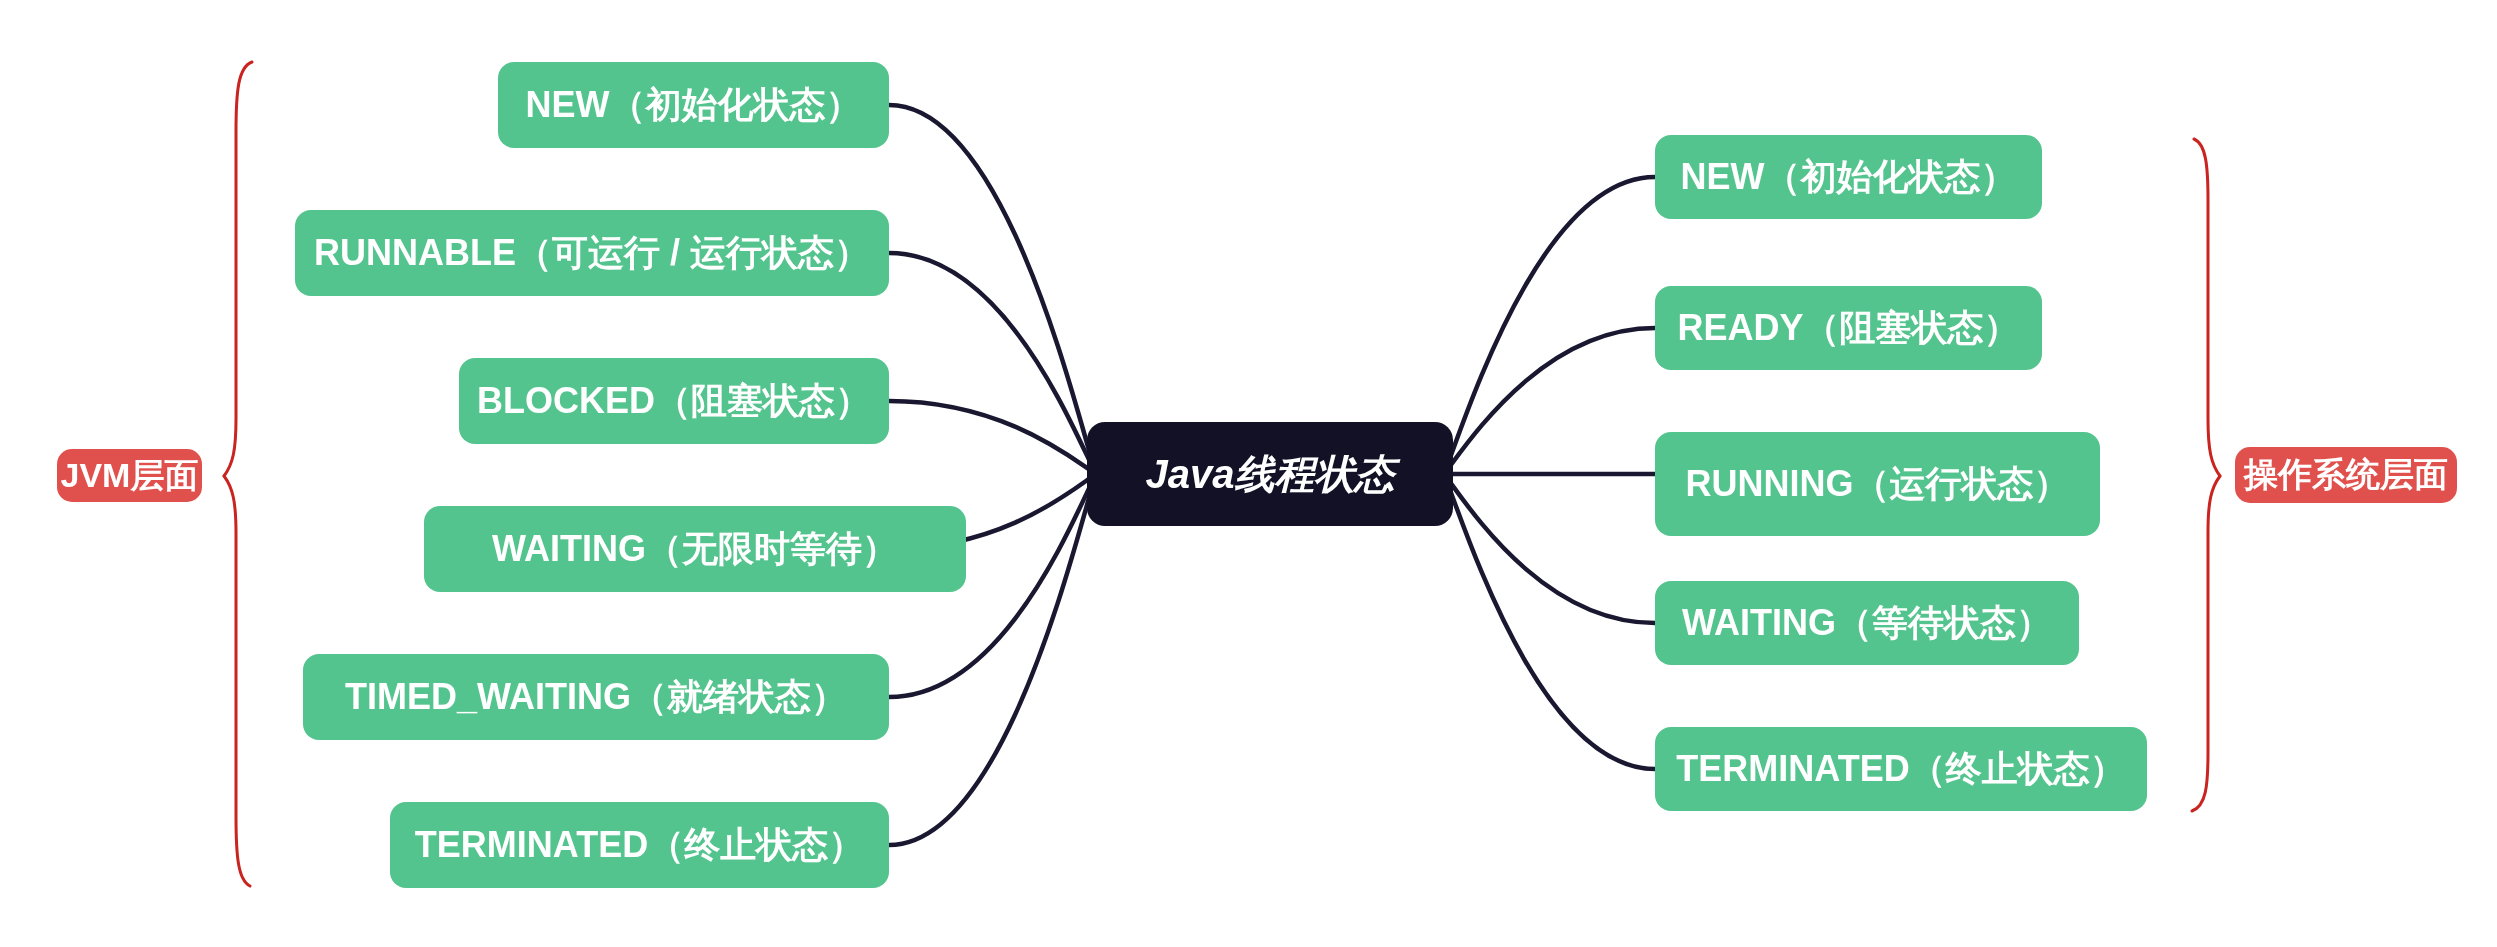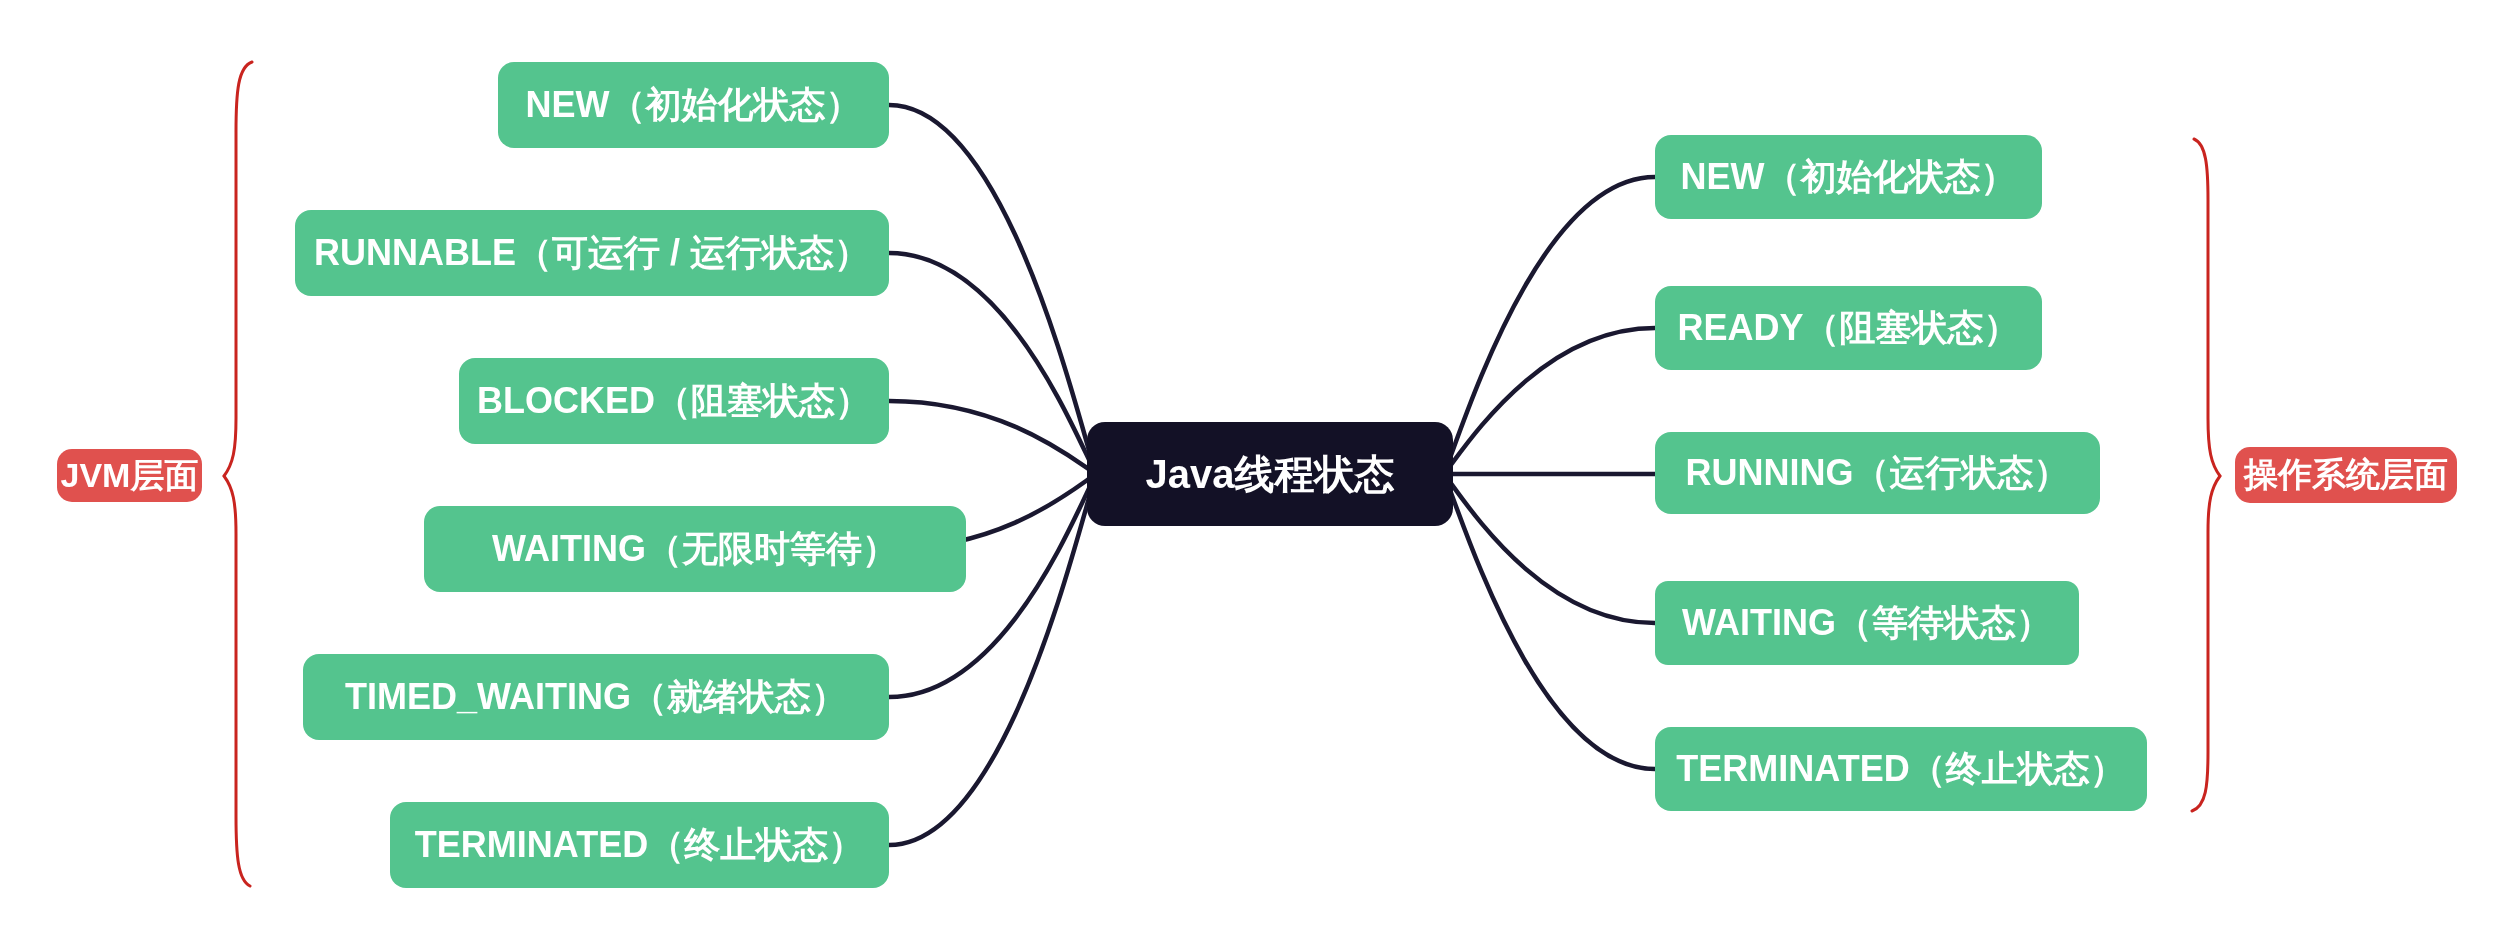--- a/index.html
+++ b/index.html
@@ -41,20 +41,21 @@
   }
   .node.green {
     background: var(--green);
     border-radius: 16px;
     font-size: 36px;
   }
   .node.root {
     background: var(--dark);
     border-radius: 18px;
     font-size: 40px;
+    font-style: italic;
   }
   .badge {
     position: absolute;
     display: flex;
     align-items: center;
     justify-content: center;
     background: var(--red);
     color: var(--text_light);
     font-weight: bold;
     font-size: 34px;
@@ -91,20 +92,20 @@
 
   <div class="node green" style="left:498px; top:62px; width:391px; height:86px;">NEW（初始化状态）</div>
   <div class="node green" style="left:295px; top:210px; width:594px; height:86px;">RUNNABLE（可运行 / 运行状态）</div>
   <div class="node green" style="left:459px; top:358px; width:430px; height:86px;">BLOCKED（阻塞状态）</div>
   <div class="node green" style="left:424px; top:506px; width:542px; height:86px;text-align:right;">WAITING（无限时等待）</div>
   <div class="node green" style="left:303px; top:654px; width:586px; height:86px;">TIMED_WAITING（就绪状态）</div>
   <div class="node green" style="left:390px; top:802px; width:499px; height:86px;">TERMINATED（终止状态）</div>
 
   <div class="node green" style="left:1655px; top:135px; width:387px; height:84px;">NEW（初始化状态）</div>
   <div class="node green" style="left:1655px; top:286px; width:387px; height:84px;">READY（阻塞状态）</div>
-  <div class="node green" style="left:1655px; top:432px; width:445px; height:82px;">RUNNING（运行状态）</div>
-  <div class="node green" style="left:1655px; top:581px; width:424px; height:84px;border-radius:13px;">WAITING（等待状态）</div>
+  <div class="node green" style="left:1655px; top:432px; width:445px; height:104px;">RUNNING（运行状态）</div>
+  <div class="node green" style="left:1655px; top:581px; width:424px; height:84px;">WAITING（等待状态）</div>
   <div class="node green" style="left:1655px; top:727px; width:492px; height:84px;">TERMINATED（终止状态）</div>
 
   <div class="badge" style="left:57px; top:449px; width:145px; height:53px;">JVM层面</div>
   <div class="badge" style="left:2235px; top:447px; width:222px; height:56px;">操作系统层面</div>
 
 </div>
 
 </body></html>

